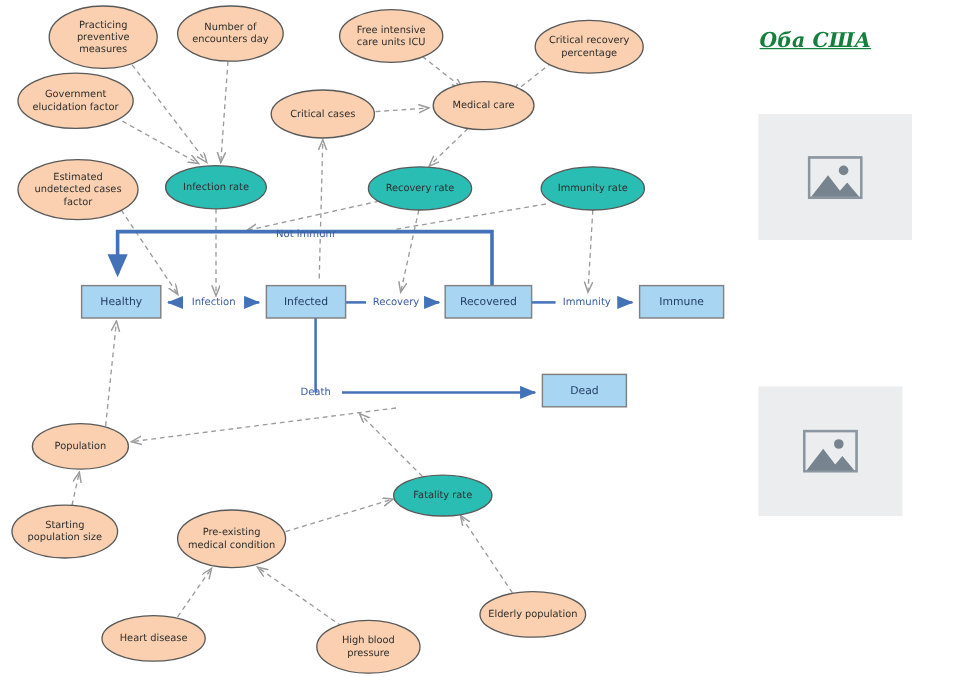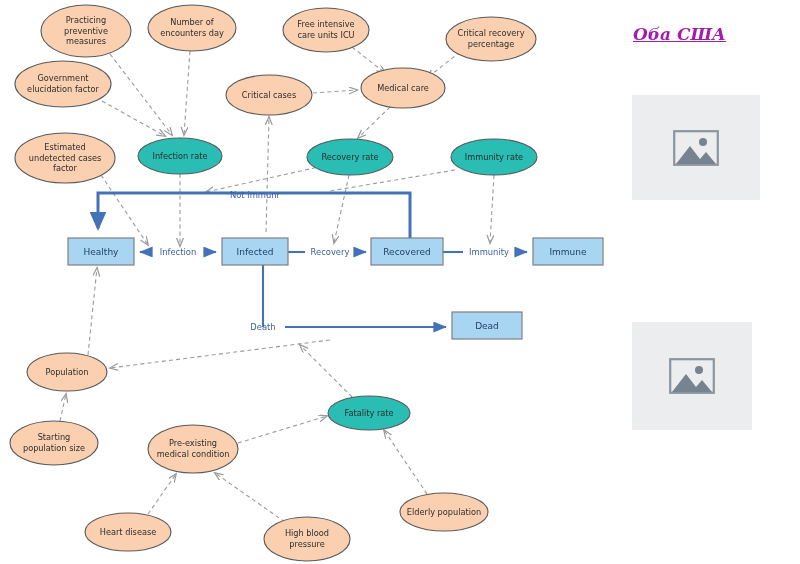--- a/index.html
+++ b/index.html
@@ -67,21 +67,21 @@
     stroke-width: 1.1;
     stroke-dasharray: 4 3.2;
     fill: none;
   }
   .side-title {
     position: absolute;
     font-family: "DejaVu Serif", serif;
     font-style: italic;
     font-weight: bold;
     font-size: 17px;
-    color: #a21caf;
+    color: #15803d;
     text-decoration: underline;
     white-space: nowrap;
   }
   .img-placeholder {
     position: absolute;
     background: #ECEDEE;
     display: flex;
     align-items: center;
     justify-content: center;
   }

